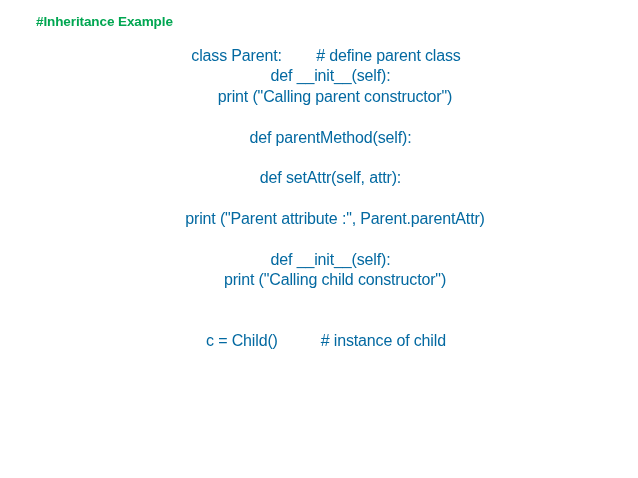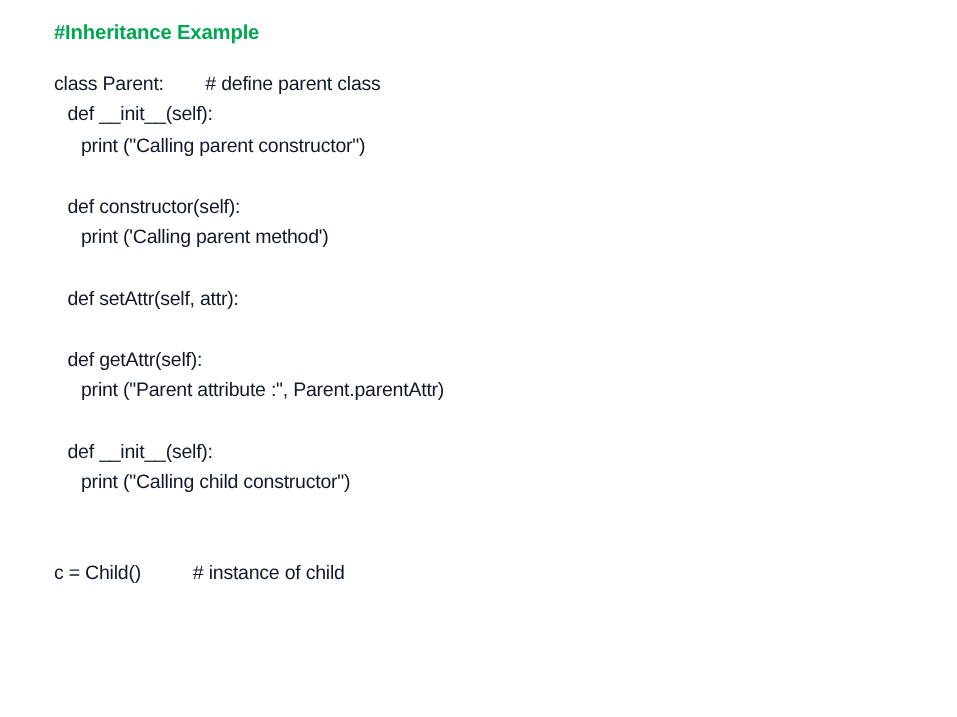--- a/index.html
+++ b/index.html
@@ -13,41 +13,42 @@
     background: #ffffff;
     font-family: "Liberation Sans", sans-serif;
     overflow: hidden;
   }
   .slide {
     position: relative;
     width: 638px;
     height: 478px;
     background: #ffffff;
     box-sizing: border-box;
+    text-align: center;
   }
   .heading {
     position: absolute;
     left: 36px;
     top: 14px;
     font-size: 13.5px;
     font-weight: bold;
     color: #00a651;
     letter-spacing: -0.1px;
     white-space: pre;
   }
   .code-block {
     position: absolute;
     left: 36px;
     top: 46px;
     width: 580px;
   }
   .code-line {
-    font-size: 13px;
+    font-size: 16px;
     line-height: 20.4px;
-    color: #0f172a;
+    color: #0369a1;
     white-space: pre;
     letter-spacing: -0.15px;
     height: 20.4px;
   }
   .code-line.blank {
     height: 20.4px;
   }
   .indent-0 { padding-left: 0px; }
   .indent-1 { padding-left: 9px; }
   .indent-2 { padding-left: 18px; }
@@ -57,26 +58,24 @@
 
 <div class="slide">
 
   <div class="heading">#Inheritance Example</div>
 
   <div class="code-block">
       <div class="code-line indent-0">class Parent:        # define parent class</div>
       <div class="code-line indent-1">def __init__(self):</div>
       <div class="code-line indent-2">print ("Calling parent constructor")</div>
       <div class="code-line indent-0 blank"></div>
-      <div class="code-line indent-1">def constructor(self):</div>
-      <div class="code-line indent-2">print ('Calling parent method')</div>
+      <div class="code-line indent-1">def parentMethod(self):</div>
       <div class="code-line indent-0 blank"></div>
       <div class="code-line indent-1">def setAttr(self, attr):</div>
       <div class="code-line indent-0 blank"></div>
-      <div class="code-line indent-1">def getAttr(self):</div>
       <div class="code-line indent-2">print ("Parent attribute :", Parent.parentAttr)</div>
       <div class="code-line indent-0 blank"></div>
       <div class="code-line indent-1">def __init__(self):</div>
       <div class="code-line indent-2">print ("Calling child constructor")</div>
       <div class="code-line indent-0 blank"></div>
       <div class="code-line indent-0 blank"></div>
       <div class="code-line indent-0">c = Child()          # instance of child</div>
     </div>
 
 </div>

